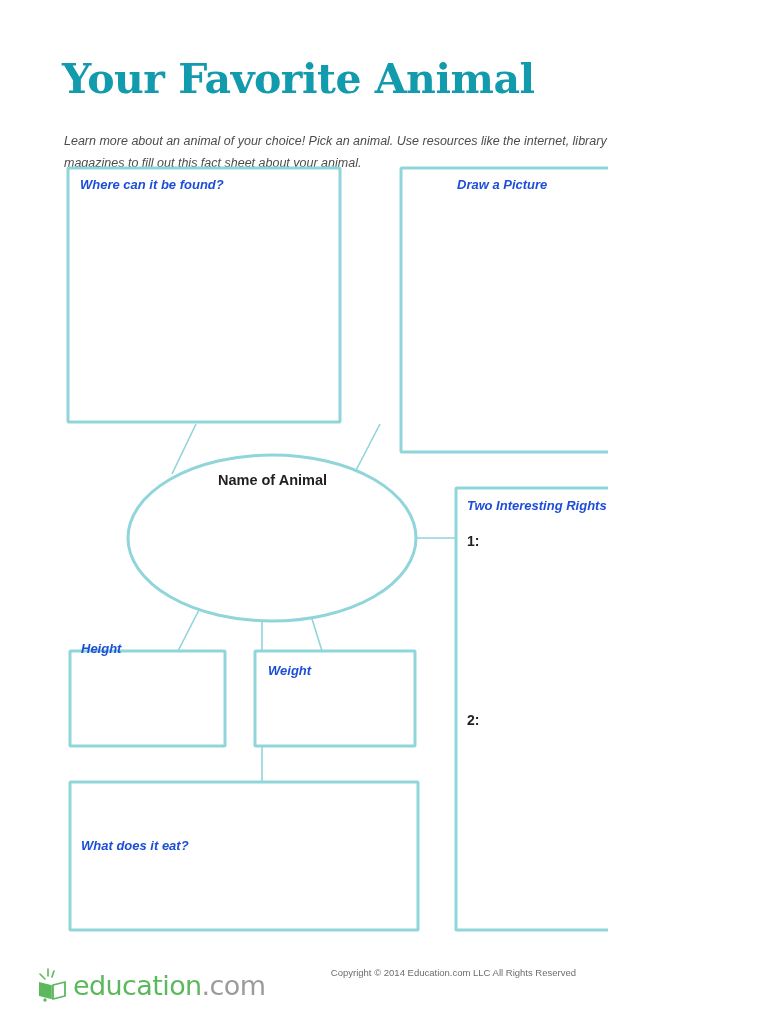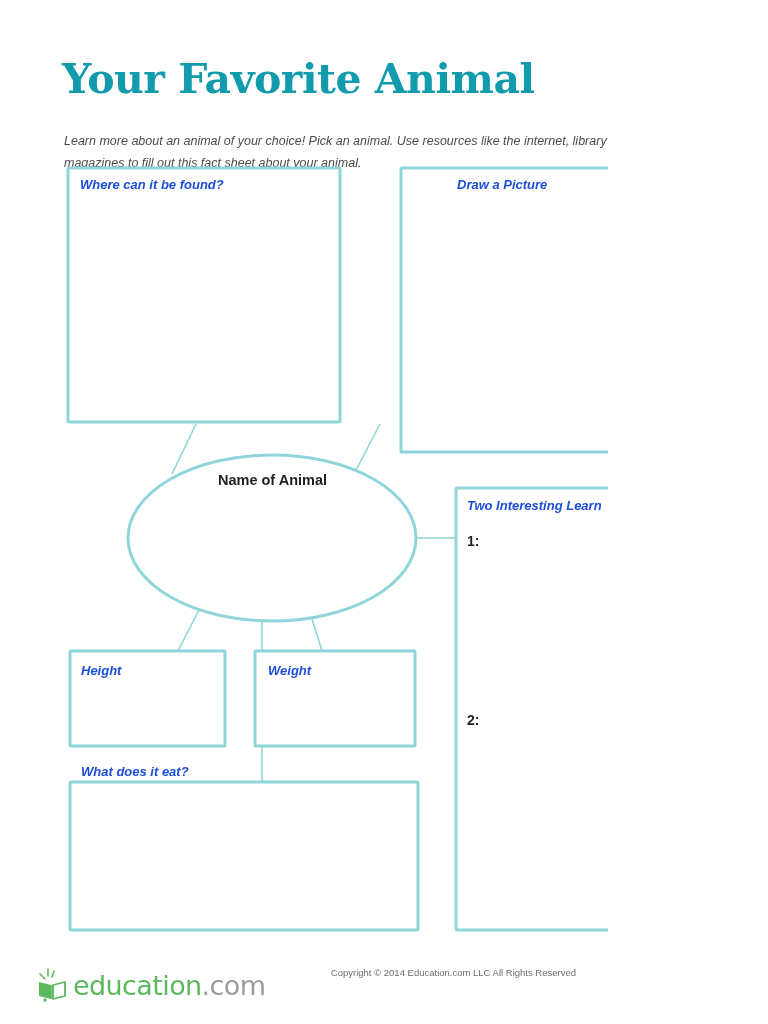--- a/index.html
+++ b/index.html
@@ -145,31 +145,31 @@
 
     <rect x="70" y="782" width="348" height="148" rx="1" fill="#ffffff" stroke="#8fd5da" stroke-width="3"></rect>
 
     <ellipse cx="272" cy="538" rx="144" ry="83" fill="#ffffff" stroke="#8fd5da" stroke-width="3"></ellipse>
   </svg>
 
   <div class="box-label" style="left:80px; top:177px;">Where can it be found?</div>
 
   <div class="box-label" style="left:413px; top:177px;margin-left:44px;">Draw a Picture</div>
 
-  <div class="box-label" style="left:467px; top:498px;">Two Interesting Learn</div>
+  <div class="box-label" style="left:467px; top:498px;">Two Interesting Rights</div>
 
   <div class="fact-num" style="left:467px; top:533px;">1:</div>
 
   <div class="fact-num" style="left:467px; top:712px;">2:</div>
 
-  <div class="box-label" style="left:81px; top:663px;text-align:right;">Height</div>
+  <div class="box-label" style="left:81px; top:641px;text-align:right;">Height</div>
 
   <div class="box-label" style="left:268px; top:663px;">Weight</div>
 
-  <div class="box-label" style="left:81px; top:764px;">What does it eat?</div>
+  <div class="box-label" style="left:81px; top:838px;">What does it eat?</div>
 
   <div id="footer-logo">
     <svg width="34" height="40" viewBox="0 0 34 40">
 
       <g stroke="#5cb85c" stroke-width="1.6" stroke-linecap="round">
         <line x1="4" y1="9" x2="9" y2="14"></line>
         <line x1="12" y1="4" x2="12" y2="11"></line>
         <line x1="18" y1="6" x2="16" y2="12"></line>
       </g>
 

